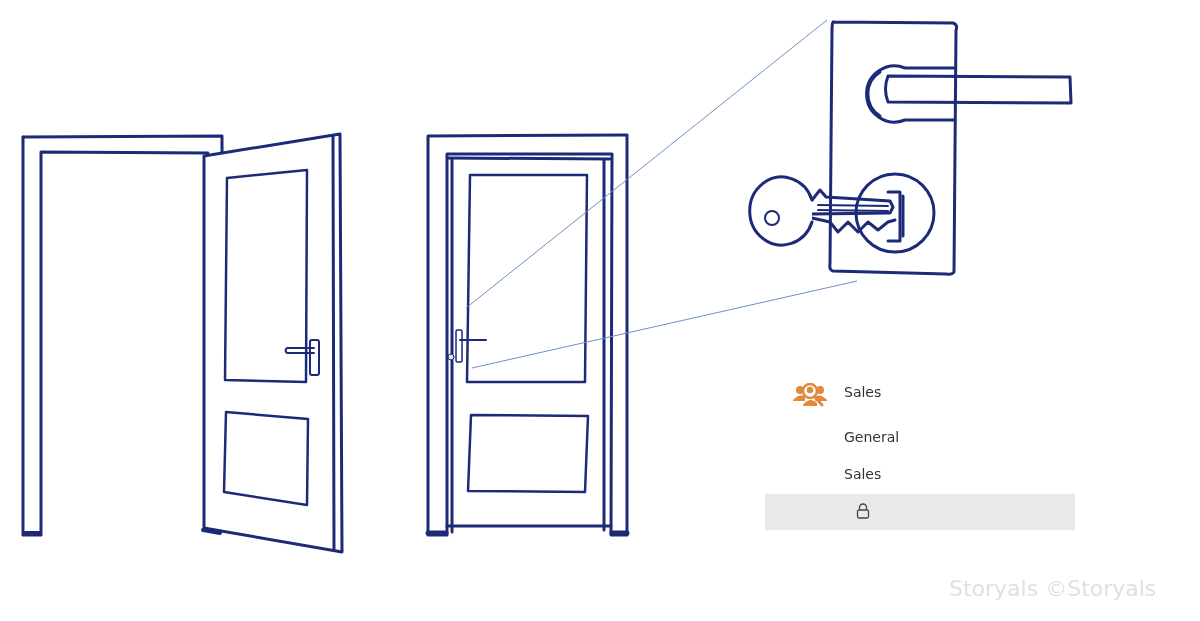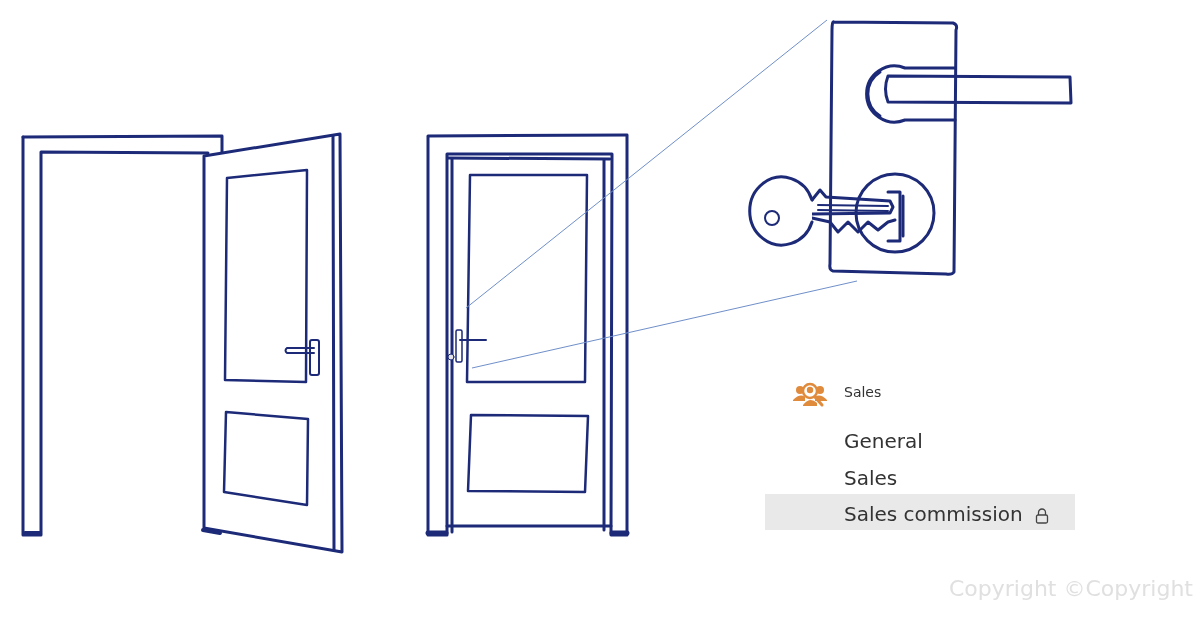--- a/index.html
+++ b/index.html
@@ -3,21 +3,21 @@
 <meta charset="utf-8">
 <style>
   html, body { margin: 0; padding: 0; background: #ffffff; }
   body { width: 1200px; height: 621px; position: relative; overflow: hidden; font-family: "DejaVu Sans", sans-serif; }
   .art { position: absolute; left: 0; top: 0; width: 1200px; height: 621px; }
   .nav { position: absolute; left: 765px; top: 375px; width: 310px; }
   .team-row { position: absolute; left: 0; top: 0; height: 38px; width: 310px; }
   .team-icon { position: absolute; left: 27px; top: 6px; width: 36px; height: 28px; }
   .team-label { position: absolute; left: 79px; top: 9px; font-size: 14px; color: #333333; }
   .chan { position: absolute; left: 0; width: 310px; height: 36px; }
-  .chan .lbl { position: absolute; left: 79px; top: 8px; font-size: 20px; color: #333333; white-space: nowrap; }
+  .chan .lbl { position: absolute; left: 79px; top: 8px; font-size: 14px; color: #333333; white-space: nowrap; }
   .chan.sel { background: #e9e9e9; }
   .lock { display: inline-block; vertical-align: middle; margin-left: 12px; width: 14px; height: 16px; }
   .copyright { position: absolute; left: 949px; top: 576px; font-size: 22px; color: #e0e0e0; font-family: "DejaVu Sans", sans-serif; }
 </style>
 </head>
 <body>
 
 <svg class="art" viewBox="0 0 1200 621" xmlns="http://www.w3.org/2000/svg">
   <g fill="none" stroke="#1c2a78" stroke-width="3" stroke-linecap="round" stroke-linejoin="round">
 
@@ -94,21 +94,21 @@
     <span class="team-label">Sales</span>
   </div>
   <div class="chan" style="top:46px">
     <span class="lbl">General</span>
   </div>
   <div class="chan" style="top:83px">
     <span class="lbl">Sales</span>
   </div>
   <div class="chan sel" style="top:119px">
     <span class="lbl">
-      <span>Sales commission</span><svg class="lock" viewBox="0 0 14 16" xmlns="http://www.w3.org/2000/svg">
+      <svg class="lock" viewBox="0 0 14 16" xmlns="http://www.w3.org/2000/svg">
           <path d="M3.5 7 L3.5 4.5 A3.5 3.5 0 0 1 10.5 4.5 L10.5 7" fill="none" stroke="#444" stroke-width="1.3"></path>
           <rect x="1.5" y="7" width="11" height="8" rx="1.5" fill="none" stroke="#444" stroke-width="1.3"></rect>
         </svg>
     </span>
   </div>
 </div>
 
-<div class="copyright">Copyright ©Copyright</div>
+<div class="copyright">Storyals ©Storyals</div>
 
 </body></html>

